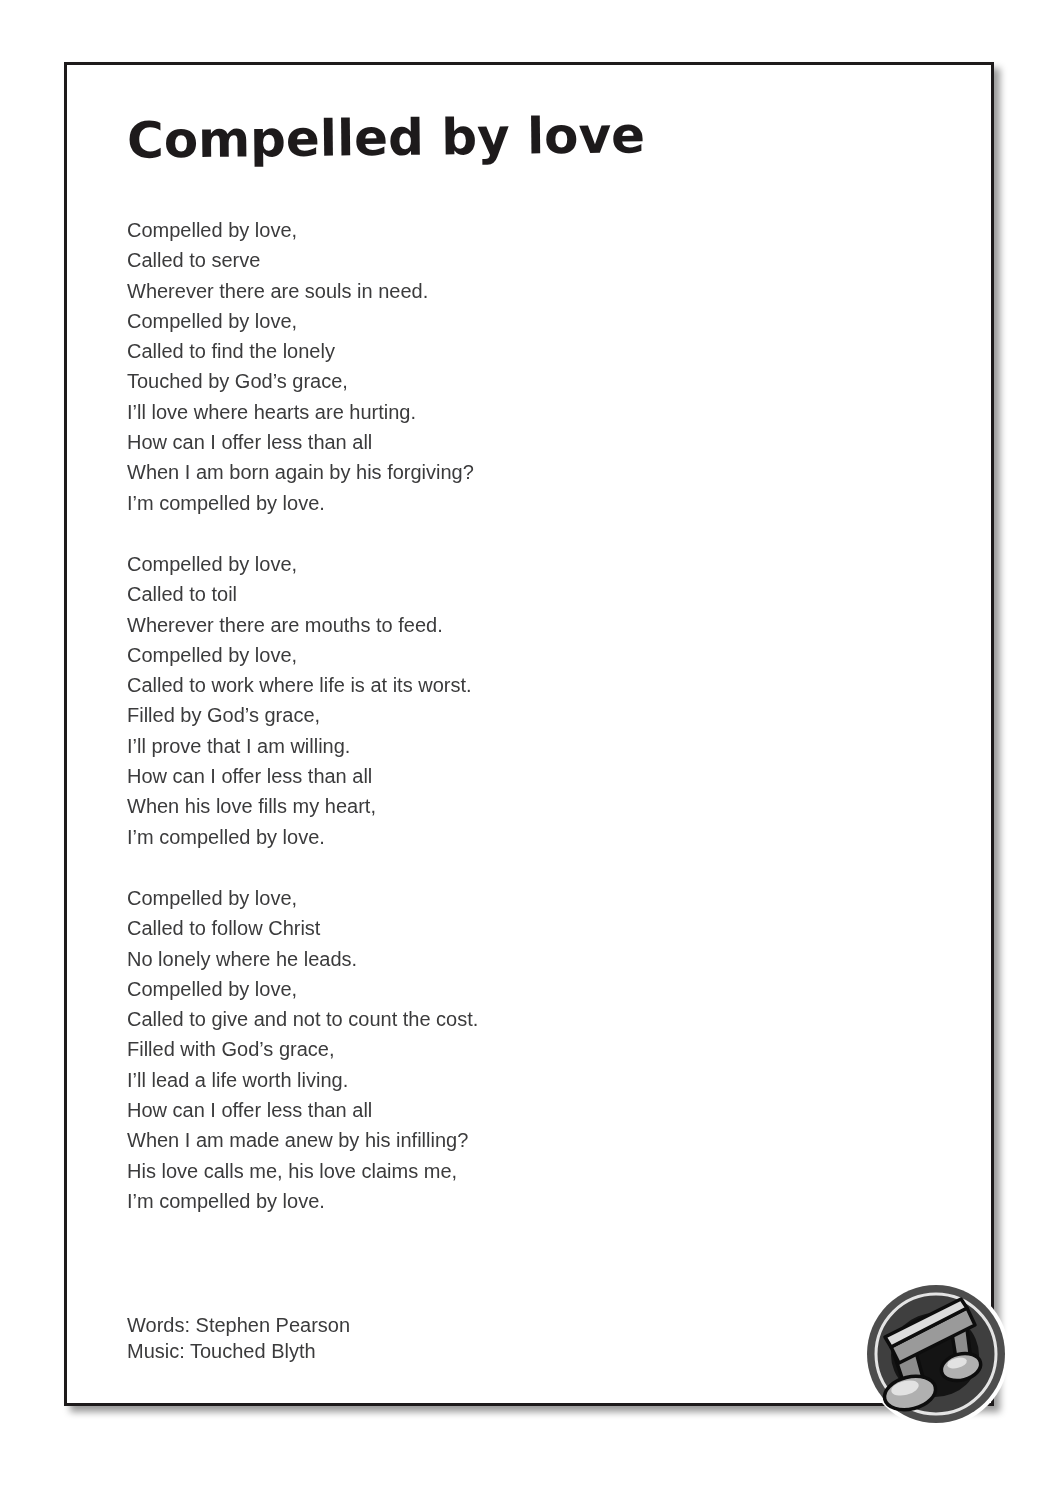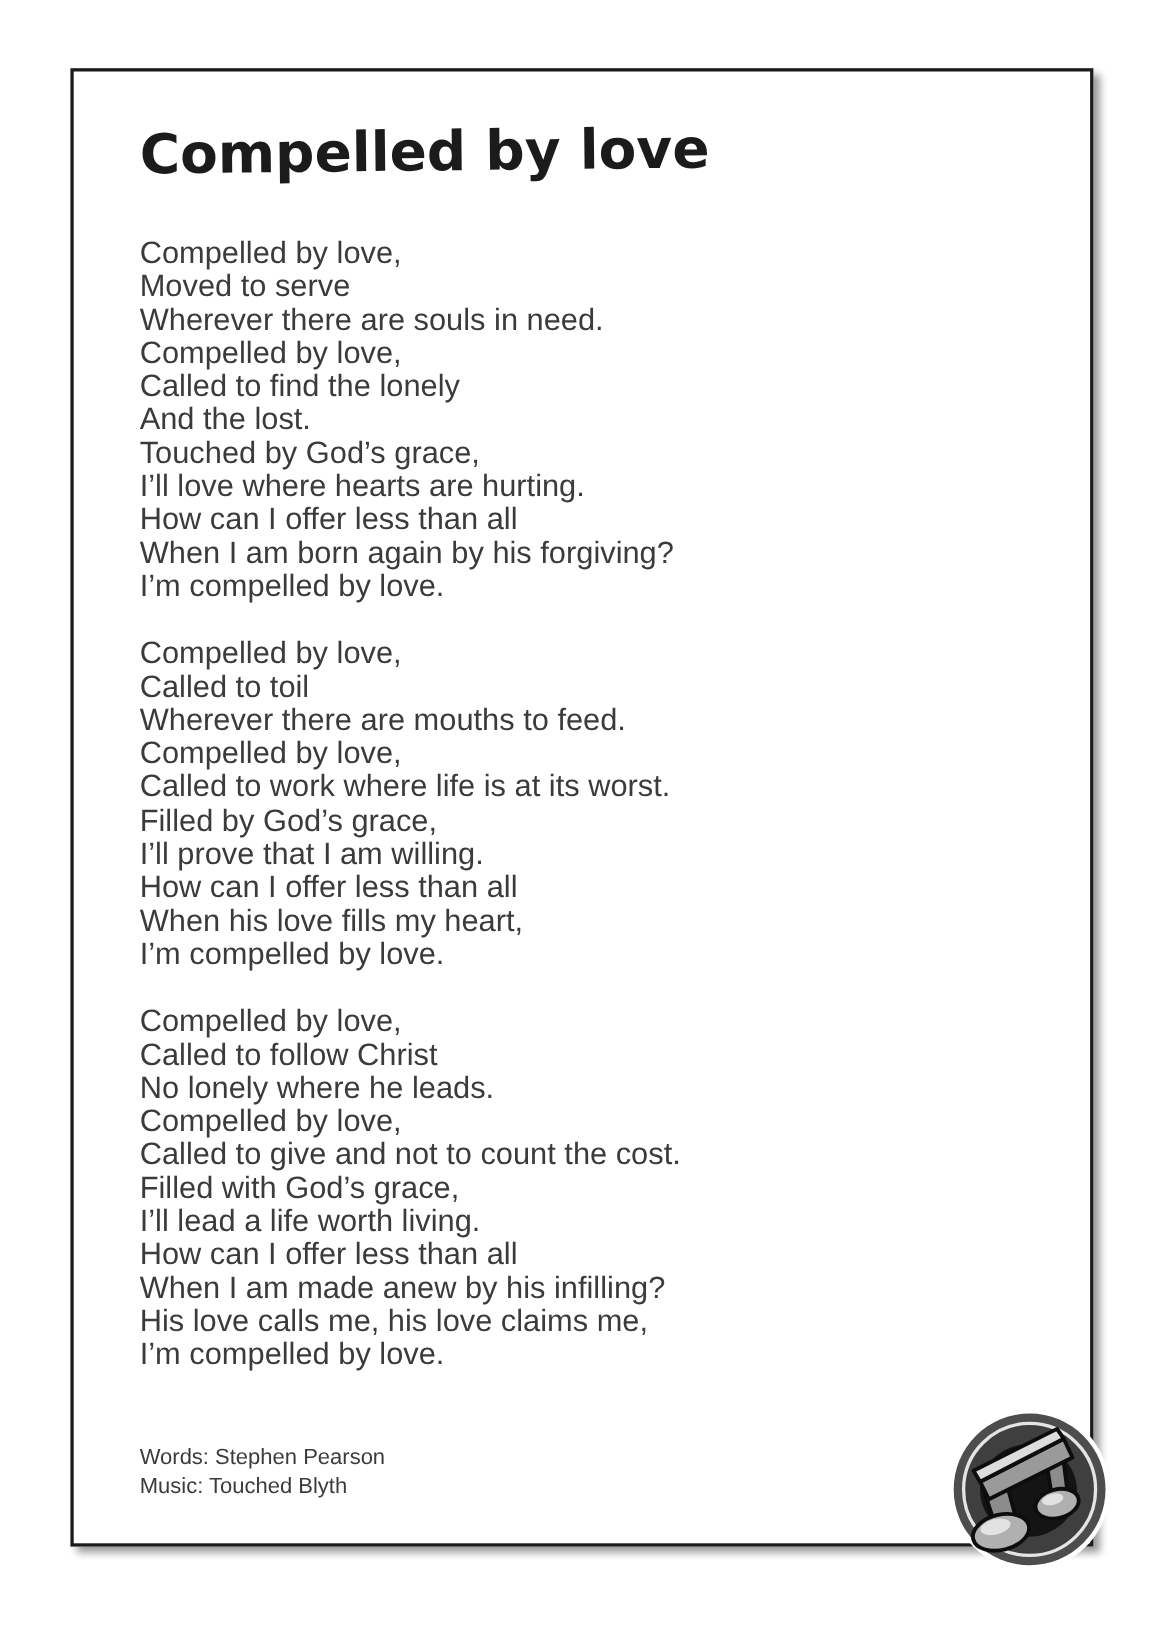--- a/index.html
+++ b/index.html
@@ -37,21 +37,21 @@
     letter-spacing: 0px;
     color: #1d1a1b;
     transform: rotate(-0.6deg);
     white-space: nowrap;
   }
   .lyrics {
     position: absolute;
     left: 60px;
     top: 150px;
     color: #3b3b3c;
-    font-size: 28px;
+    font-size: 20px;
     line-height: 30.3px;
   }
   .verse { margin: 0 0 31px 0; }
   .line { white-space: nowrap; }
   .credits {
     position: absolute;
     left: 60px;
     top: 1247px;
     color: #3b3b3c;
     font-size: 20px;
@@ -72,25 +72,24 @@
 
 <div class="canvas">
   <div class="page">
 
     <h1 class="title">Compelled by love</h1>
 
     <div class="lyrics">
 
       <div class="verse">
         <div class="line">Compelled by love,</div>
-        <div class="line">Moved to serve</div>
+        <div class="line">Called to serve</div>
         <div class="line">Wherever there are souls in need.</div>
         <div class="line">Compelled by love,</div>
         <div class="line">Called to find the lonely</div>
-        <div class="line">And the lost.</div>
         <div class="line">Touched by God’s grace,</div>
         <div class="line">I’ll love where hearts are hurting.</div>
         <div class="line">How can I offer less than all</div>
         <div class="line">When I am born again by his forgiving?</div>
         <div class="line">I’m compelled by love.</div>
       </div>
 
       <div class="verse">
         <div class="line">Compelled by love,</div>
         <div class="line">Called to toil</div>

